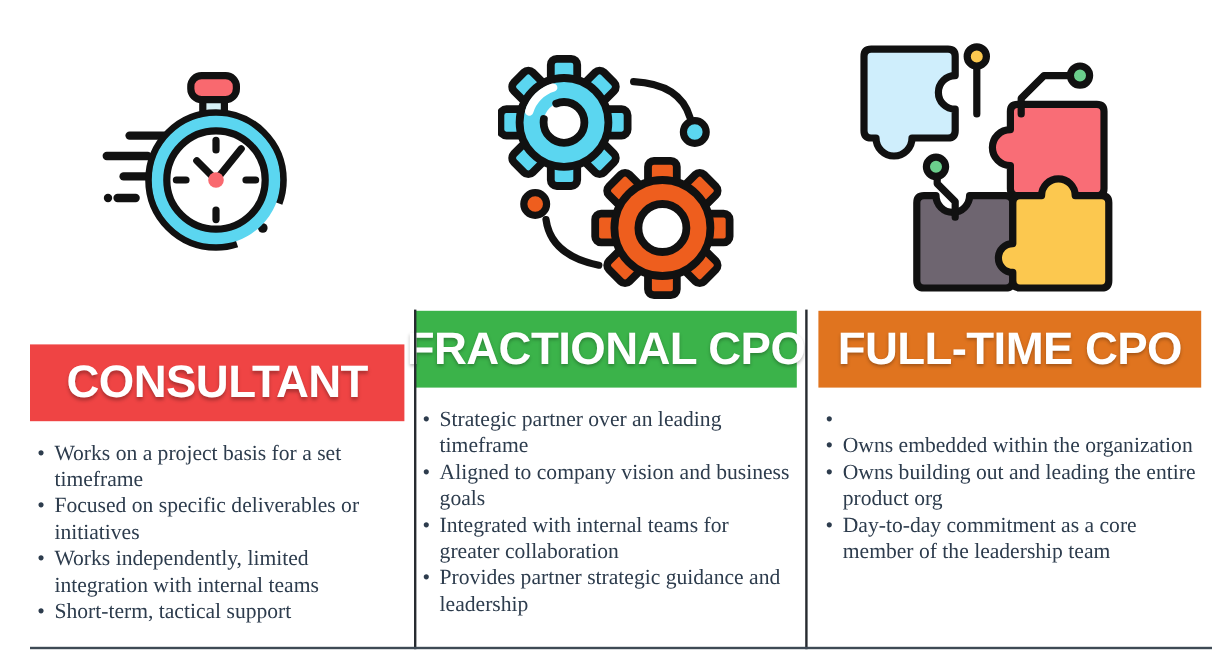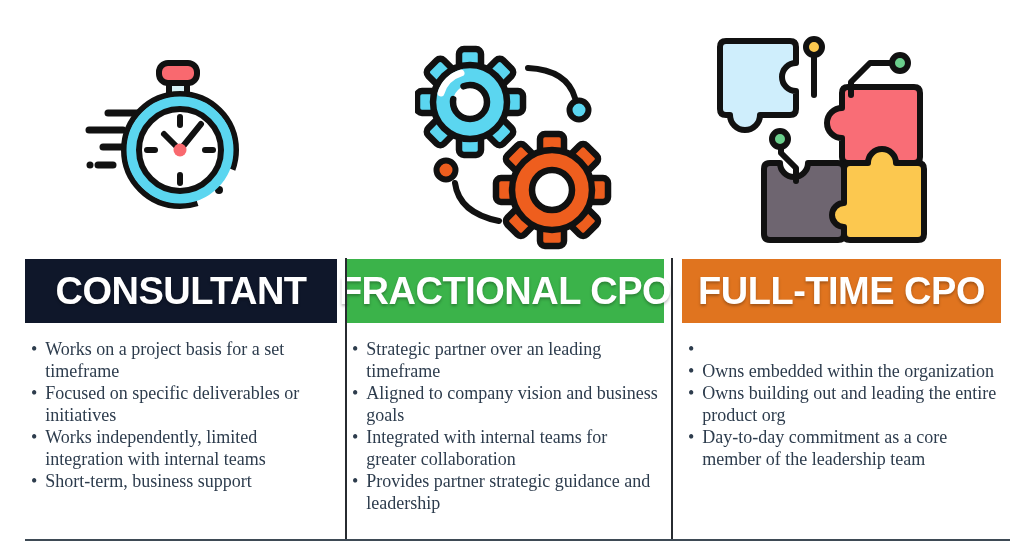--- a/index.html
+++ b/index.html
@@ -95,37 +95,37 @@
       <path d="M102 32 V70"></path>
       <path d="M179 38 H158 L139 57 V70"></path>
       <path d="M69 123 V128 L84 143 V156"></path>
     </g>
     <circle cx="102" cy="22" r="8" fill="var(--c-yellow)" stroke="var(--c-outline)" stroke-width="6"></circle>
     <circle cx="188" cy="38" r="8" fill="var(--c-green)" stroke="var(--c-outline)" stroke-width="6"></circle>
     <circle cx="68" cy="114" r="8" fill="var(--c-green)" stroke="var(--c-outline)" stroke-width="6"></circle>
   </svg>
 
   <div class="column col-1">
-    <div class="col-header" style="background: #0f172a;">CONSULTANT</div>
+    <div class="col-header" style="background: #ef4444; margin-top: 28px;">CONSULTANT</div>
     <ul class="bullets">
       <li class="bullet-item">
         <span class="blt">•</span>
         <span class="btxt">Works on a project basis for a set timeframe</span>
         </li>
       <li class="bullet-item">
         <span class="blt">•</span>
         <span class="btxt">Focused on specific deliverables or initiatives</span>
         </li>
       <li class="bullet-item">
         <span class="blt">•</span>
         <span class="btxt">Works independently, limited integration with internal teams</span>
         </li>
       <li class="bullet-item">
         <span class="blt">•</span>
-        <span class="btxt">Short-term, business support</span>
+        <span class="btxt">Short-term, tactical support</span>
         </li>
     </ul>
   </div>
 
   <div class="column col-2">
     <div class="col-header" style="background: rgb(59, 179, 74);">FRACTIONAL CPO</div>
     <ul class="bullets">
       <li class="bullet-item">
         <span class="blt">•</span>
         <span class="btxt">Strategic partner over an leading timeframe</span>

